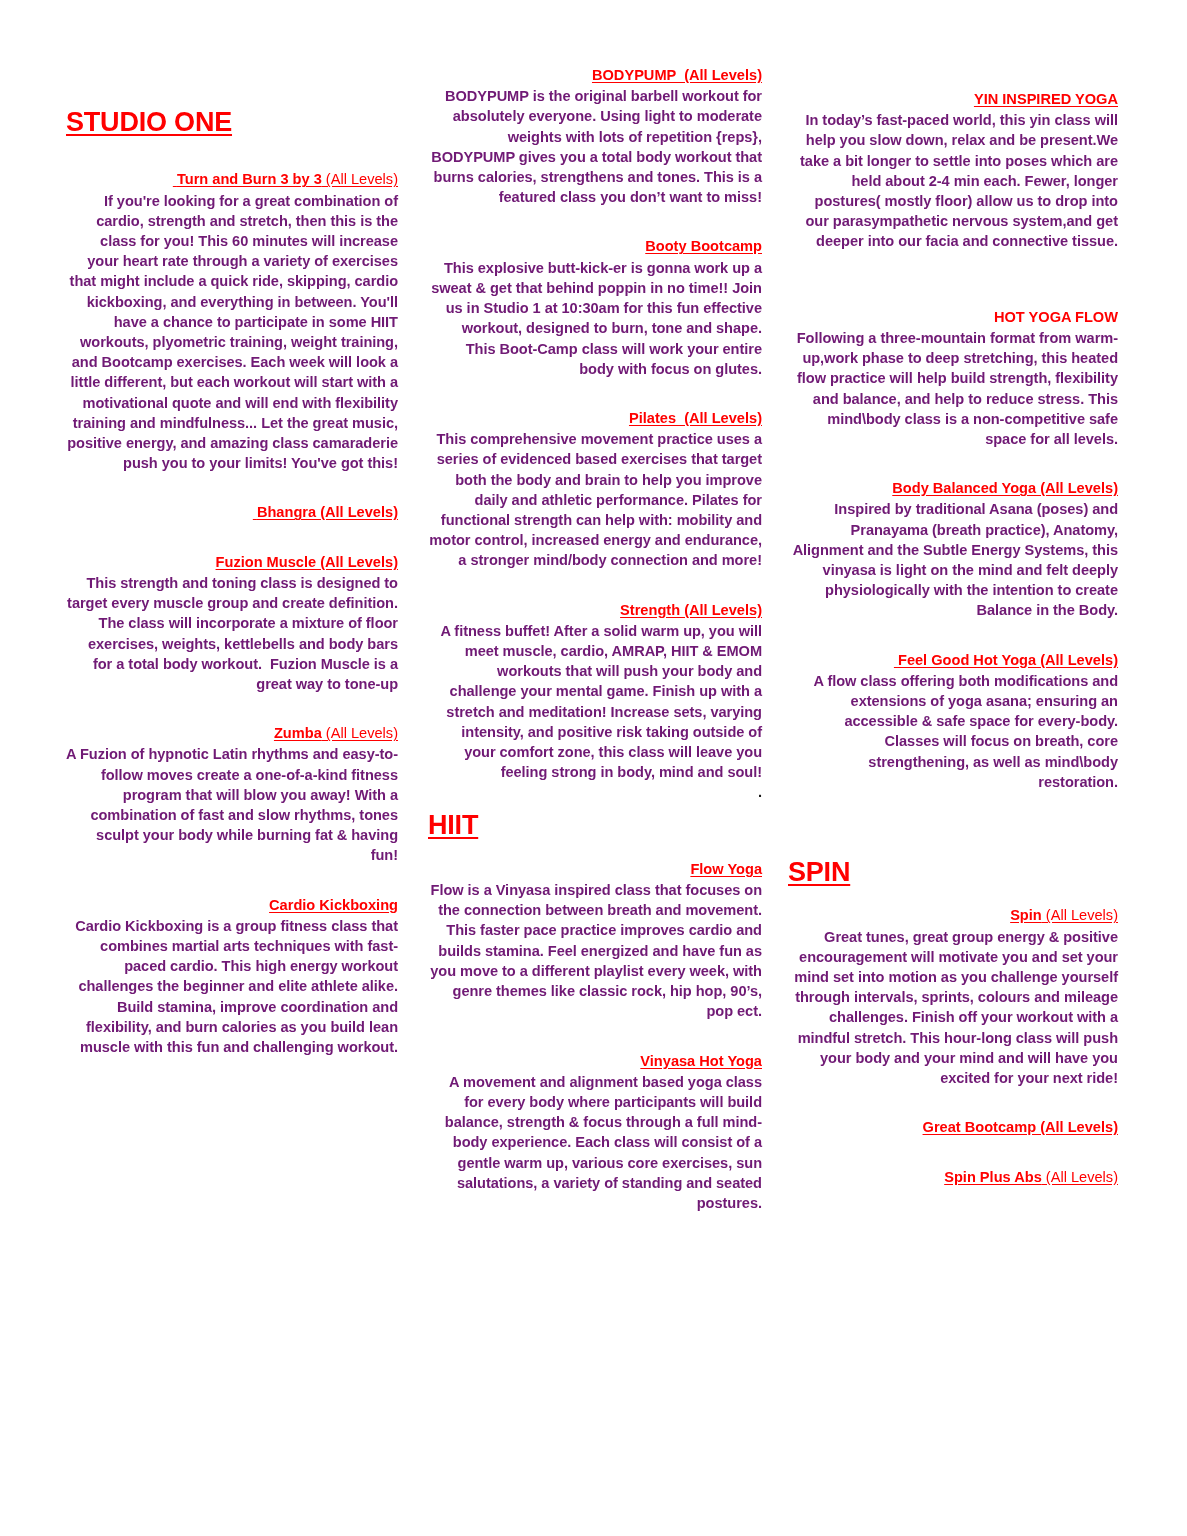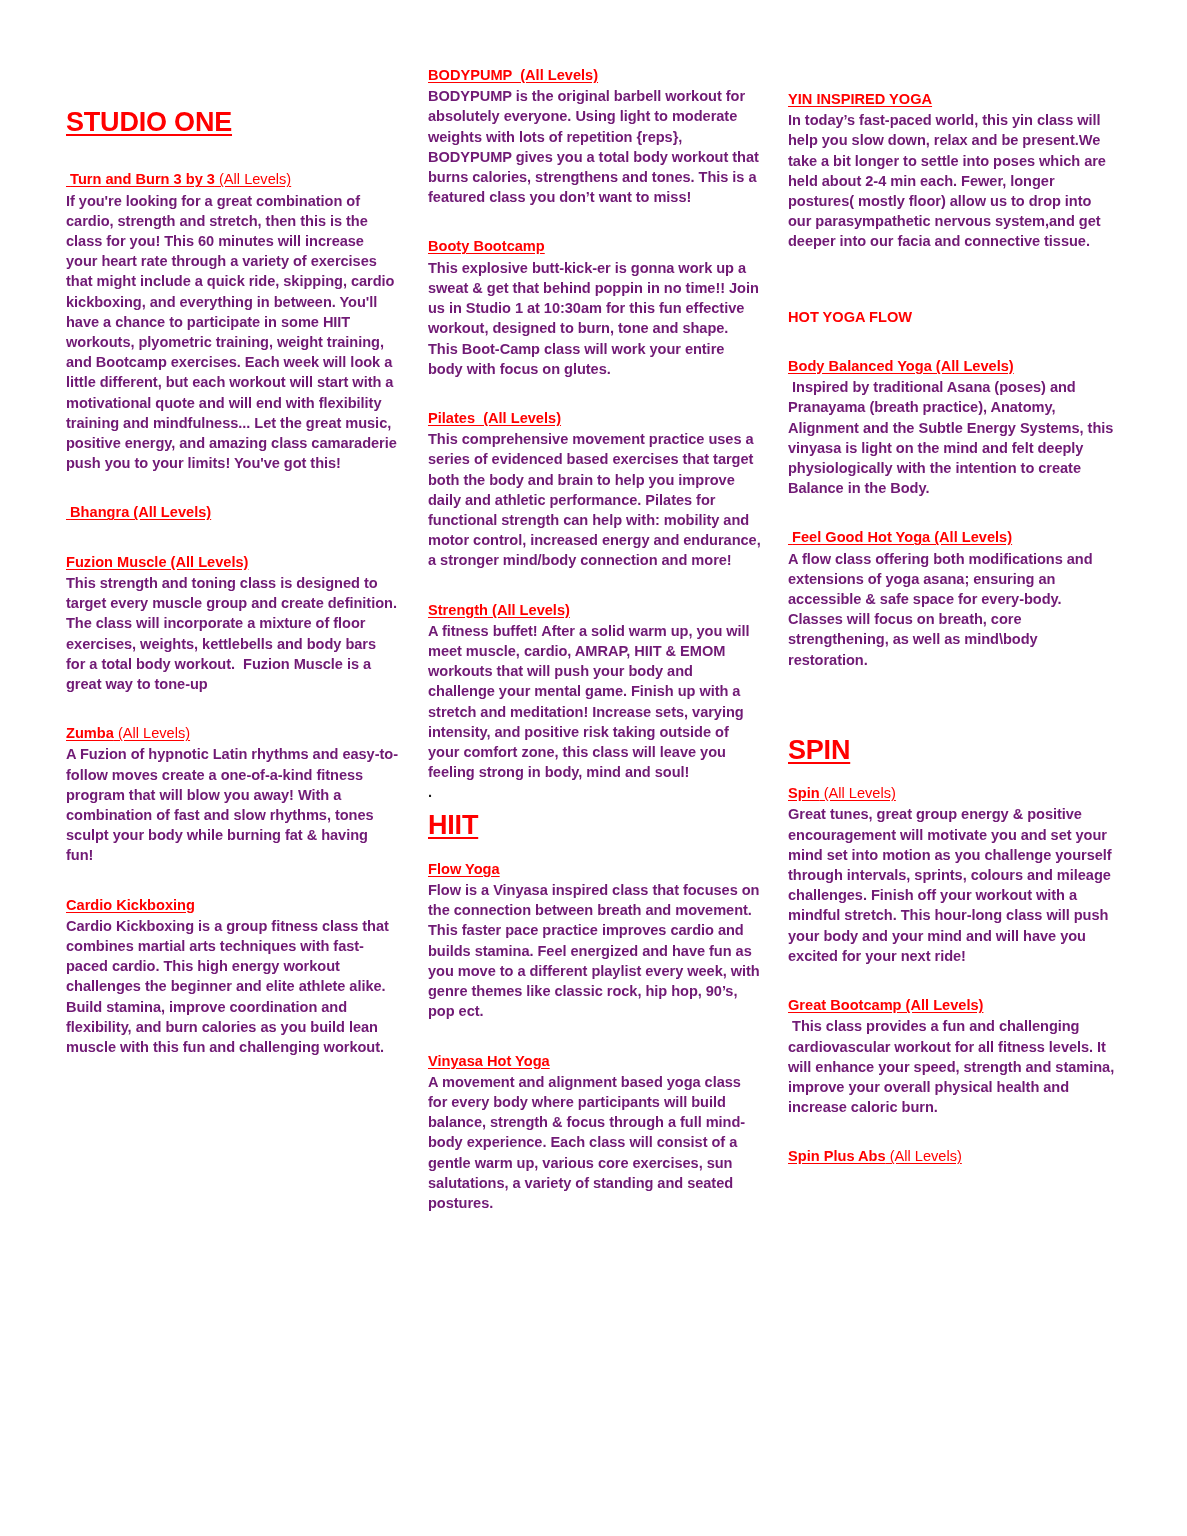--- a/index.html
+++ b/index.html
@@ -45,21 +45,21 @@
     font-weight: bold;
     font-size: 27px;
     line-height: 1.05;
     text-decoration: underline;
     text-underline-offset: 3px;
     letter-spacing: -0.2px;
     margin: 0 0 0 0;
   }
 
   
-  .class-block { margin: 0 0 22px 0; }
+  .class-block { margin: 0 0 22px 0; text-align: right; }
 
   .class-heading {
     color: #ff0000;
     font-size: 14.6px;
     line-height: 1.32;
     margin: 0 0 1px 0;
     text-decoration: underline;
     text-underline-offset: 2px;
     white-space: pre-wrap;
   }
@@ -189,20 +189,21 @@
 
       <div class="class-block">
         <div class="class-heading"><span class="hd-strong">YIN INSPIRED YOGA</span></div>
         <p class="class-body">In today’s fast-paced world, this yin class will help you slow down, relax and be present.We take a bit longer to settle into poses which are held about 2-4 min each. Fewer, longer postures( mostly floor) allow us to drop into our parasympathetic nervous system,and get deeper into our facia and connective tissue.</p>
       </div>
 
       <div class="gap-lg"></div>
 
       <div class="class-block">
         <div class="class-heading nounderline"><span class="hd-strong">HOT YOGA FLOW</span></div>
+        <p class="class-body">Following a three-mountain format from warm-up,work phase to deep stretching, this heated flow practice will help build strength, flexibility and balance, and help to reduce stress. This mind\body class is a non-competitive safe space for all levels.</p>
       </div>
 
       <div class="gap-sm"></div>
 
       <div class="class-block">
         <div class="class-heading"><span class="hd-strong">Body Balanced Yoga (All Levels)</span></div>
         <p class="class-body"> Inspired by traditional Asana (poses) and Pranayama (breath practice), Anatomy, Alignment and the Subtle Energy Systems, this vinyasa is light on the mind and felt deeply physiologically with the intention to create Balance in the Body.</p>
       </div>
 
       <div class="gap-sm"></div>
@@ -220,21 +221,20 @@
 
       <div class="class-block">
         <div class="class-heading"><span class="hd-strong">Spin</span><span class="hd-light"> (All Levels)</span></div>
         <p class="class-body">Great tunes, great group energy &amp; positive encouragement will motivate you and set your mind set into motion as you challenge yourself through intervals, sprints, colours and mileage challenges. Finish off your workout with a mindful stretch. This hour-long class will push your body and your mind and will have you excited for your next ride!</p>
       </div>
 
       <div class="gap-sm"></div>
 
       <div class="class-block">
         <div class="class-heading"><span class="hd-strong">Great Bootcamp (All Levels)</span></div>
-        <p class="class-body"> This class provides a fun and challenging cardiovascular workout for all fitness levels. It will enhance your speed, strength and stamina, improve your overall physical health and increase caloric burn.</p>
       </div>
 
       <div class="gap-sm"></div>
 
       <div class="class-block">
         <div class="class-heading"><span class="hd-strong">Spin Plus Abs</span><span class="hd-light"> (All Levels)</span></div>
       </div>
 
     </div>
 

